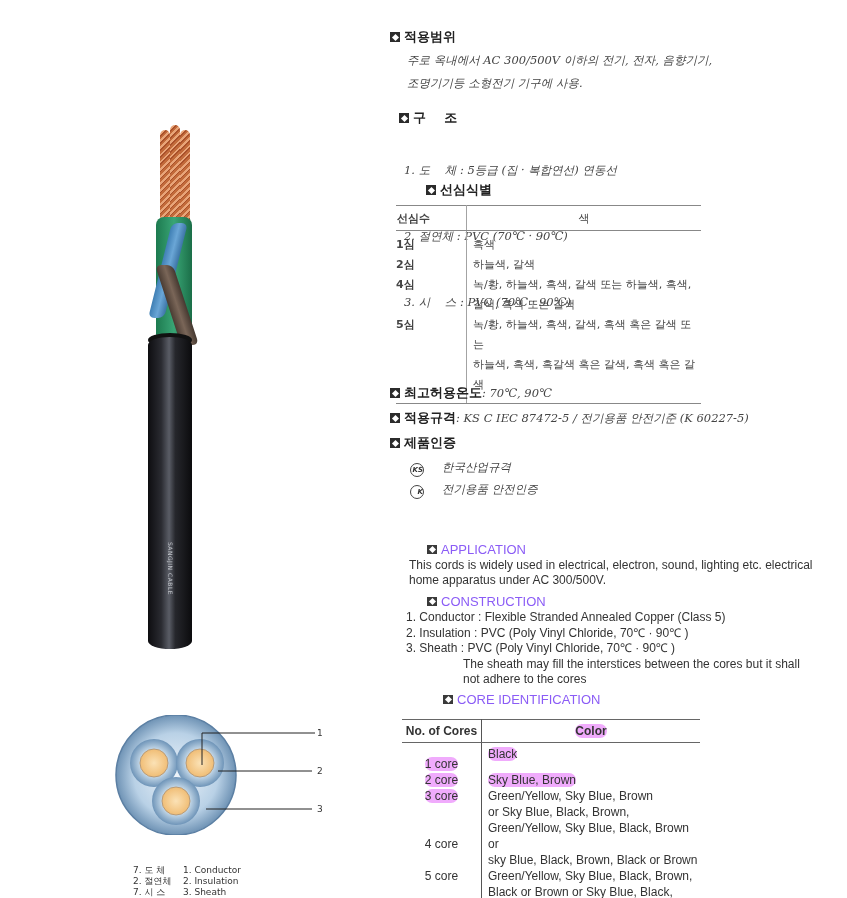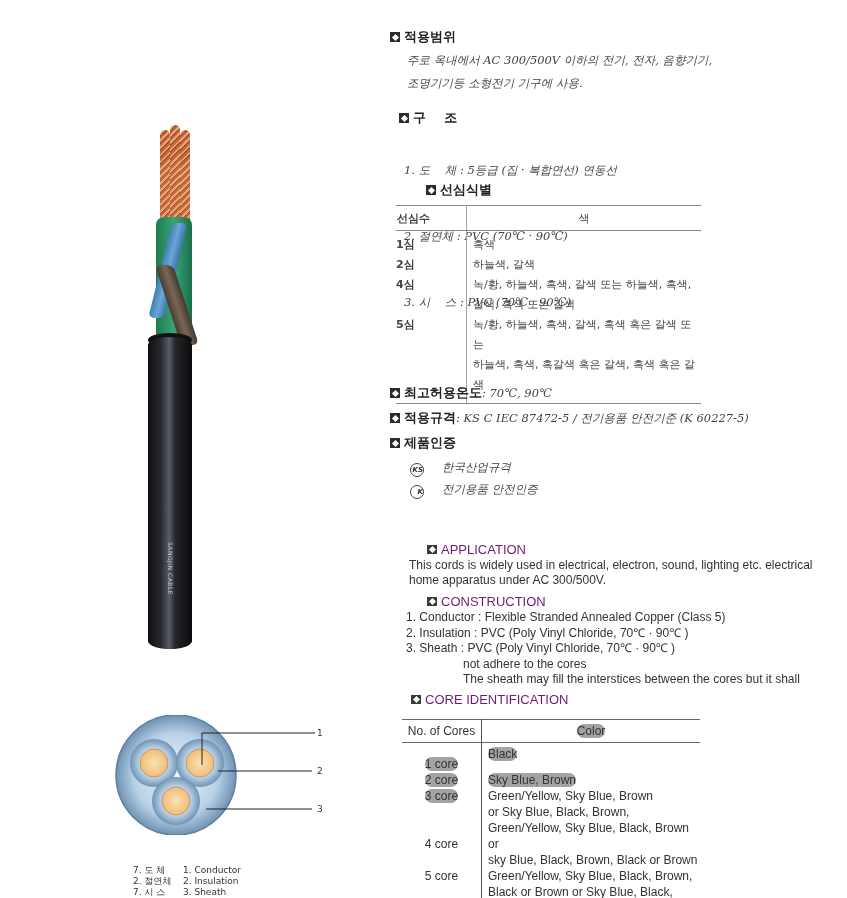--- a/index.html
+++ b/index.html
@@ -19,39 +19,39 @@
   .core { position:absolute; border-radius:8px; }
   .copper { position:absolute; top:12px; width:10px; height:95px; border-radius:5px 5px 2px 2px;
             background:repeating-linear-gradient(135deg,#c26a3a 0 2px,#e8a478 2px 4px,#a9502a 4px 5px); }
 
   
   .hdr { font-family:"DejaVu Sans", sans-serif; font-size:13px; font-weight:bold; color:#222; }
   .hdr .bx { display:inline-block; width:10px; height:10px; background:#2b2b2b; position:relative; margin-right:4px; vertical-align:-1px; }
   .hdr .bx::after { content:""; position:absolute; left:2.5px; top:2.5px; width:5px; height:5px; background:#fff; transform:rotate(45deg); }
   .kr { font-family:"DejaVu Serif", serif; font-size:11.5px; color:#444;font-style:italic; }
   .en { font-family:"Liberation Sans", sans-serif; font-size:12px; color:#333; }
-  .enh { font-family:"Liberation Sans", sans-serif; font-size:13px; color:#701a75;padding-left:36px; }
+  .enh { font-family:"Liberation Sans", sans-serif; font-size:13px; color:#8b5cf6;padding-left:36px; }
   .enh .bx { display:inline-block; width:10px; height:9px; background:#3a3a3a; position:relative; margin-right:4px; vertical-align:0px; }
   .enh .bx::after { content:""; position:absolute; left:2.5px; top:2px; width:5px; height:5px; background:#fff; transform:rotate(45deg); }
 
   table { border-collapse:collapse; }
   .kr-table { left:396px; top:205px; width:305px; font-family:"DejaVu Sans", sans-serif; font-size:11px; color:#444; }
   .kr-table th { font-weight:normal; height:22px; border-top:1px solid #888; border-bottom:1px solid #888; }
   .kr-table td { vertical-align:top; padding:0; line-height:20px; }
   .kr-table .c1 { width:68px; text-align:left; border-right:1px solid #a3a3a3;font-weight:bold; }
   .kr-table .c2 { padding-left:6px; }
   .kr-table tr.last td { padding-bottom:8px; border-bottom:1px solid #888; }
 
   .en-table { left:402px; top:719px; width:298px; font-family:"Liberation Sans", sans-serif; font-size:12px; color:#333; }
-  .en-table th { font-weight:normal; height:20px; border-top:1px solid #666; border-bottom:1px solid #666; }
+  .en-table th { font-weight:bold; height:20px; border-top:1px solid #666; border-bottom:1px solid #666; }
   .en-table td { vertical-align:top; padding:0; line-height:16px; }
   .en-table .c1 { width:77px; text-align:center; border-right:1px solid #555; }
   .en-table .c2 { padding-left:6px; }
   .en-table tr.last td { padding-bottom:6px; border-bottom:1px solid #666; }
-  .hl { background:#a3a3a3;border-radius:7px; }
+  .hl { background:#f0abfc;border-radius:7px; }
 
   .cert-ic { display:inline-block; width:12px; height:12px; border:1.5px solid #444; border-radius:50%; font-size:7px; line-height:12px; text-align:right; font-weight:bold; margin-right:18px; vertical-align:-1px; font-family:"DejaVu Sans", sans-serif; color:#333;}
 
   .legend { font-family:"DejaVu Sans", sans-serif; font-size:9px; color:#333; line-height:11px; }
 </style>
 </head>
 <body>
 
 <div class="abs cable-wrap">
   <div class="copper" style="left:50px; top:15px;"></div>
@@ -182,26 +182,26 @@
 </div>
 
 <div class="abs enh" style="left:391px; top:594px;">
   <span class="bx"></span><span>CONSTRUCTION</span>
 </div>
 <div class="abs en" style="left:406px; top:610px; line-height:15.5px;">
   <div>1. Conductor : Flexible Stranded Annealed Copper (Class 5)</div>
   <div>2. Insulation : PVC (Poly Vinyl Chloride, 70℃  · 90℃ )</div>
   <div>3. Sheath : PVC (Poly Vinyl Chloride, 70℃  · 90℃ )</div>
   <div style="padding-left:57px;">
+    <div>The sheath may fill the interstices between the cores but it shall</div>
     <div>not adhere to the cores</div>
-    <div>The sheath may fill the interstices between the cores but it shall</div>
   </div>
 </div>
 
-<div class="abs enh" style="left:375px; top:692px;">
+<div class="abs enh" style="left:407px; top:692px;">
   <span class="bx"></span><span>CORE IDENTIFICATION</span>
 </div>
 
 <table class="abs en-table">
   <tbody>
       <tr>
     <th class="c1">No. of Cores</th>
     <th><span class="hl">Color</span></th>
   </tr>
   <tr>

